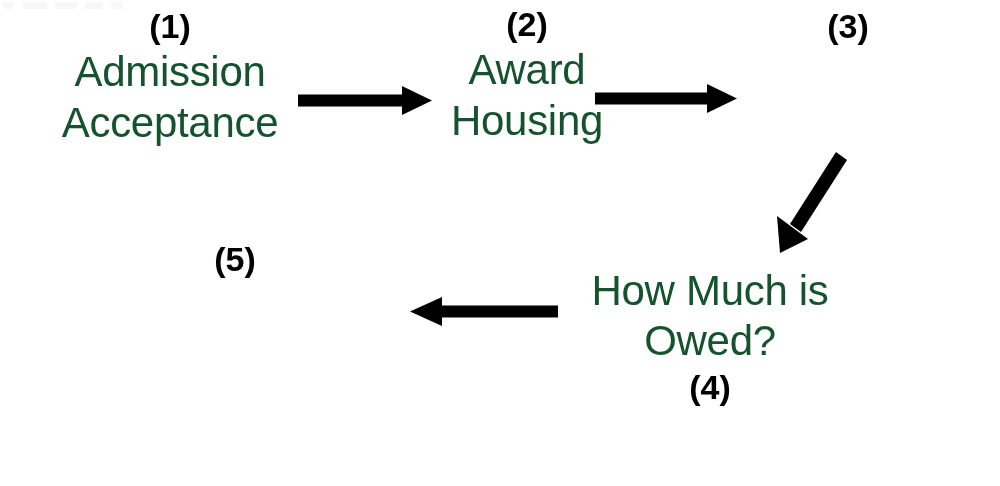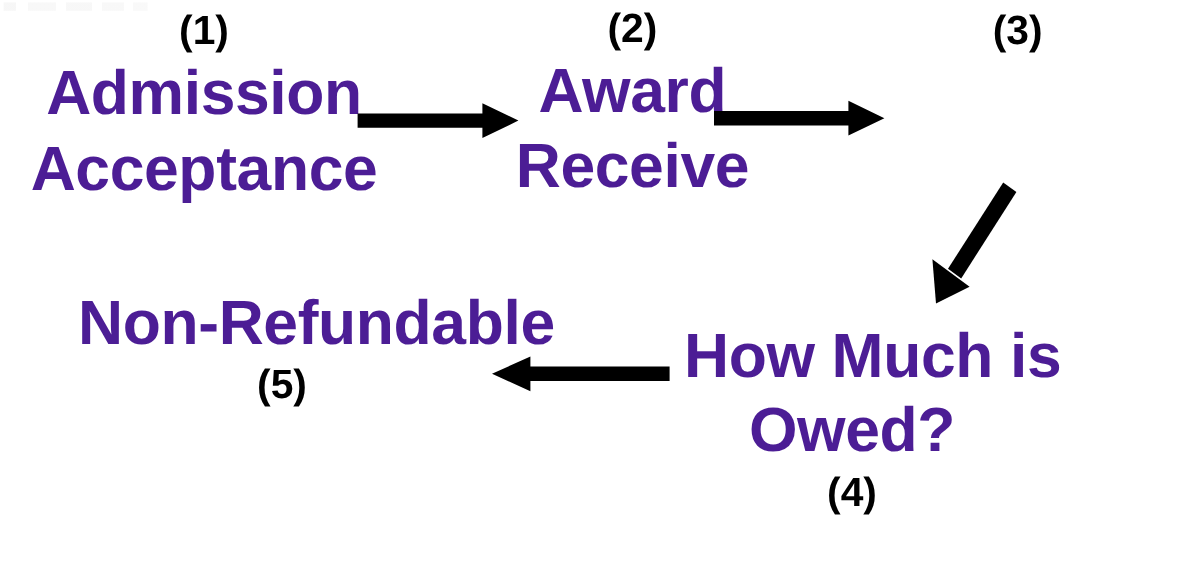--- a/index.html
+++ b/index.html
@@ -21,24 +21,24 @@
   .node {
     position: absolute;
     text-align: center;
     color: #000000;
     font-weight: bold;
     line-height: 1.0;
     white-space: nowrap;
     user-select: none;
   }
   .node-text {
-    font-size: 52px;
-    font-weight: bold;
+    font-size: 42px;
+    font-weight: normal;
     letter-spacing: -0.3px;
-    color: #4c1d95;
+    color: #14532d;
   }
   .node-text .tline {
     display: block;
     line-height: 1.20;
   }
   .node-num {
     display: block;
     font-size: 34px;
     font-weight: bold;
     color: #000000;
@@ -90,21 +90,21 @@
   <div class="arrow" style="left:298px; top:86px; width:136px; height:30px;">
     <svg width="136" height="30" viewBox="0 0 136 30" aria-hidden="true">
       <polygon points="0,8.5 104,8.5 104,0 134,14.5 104,29 104,20.5 0,20.5" fill="#000000"></polygon>
     </svg>
   </div>
 
   <div class="node" id="node-2" style="left:397px; top:4px; width:260px;">
     <span class="node-num">(2)</span>
     <span class="node-text">
       <span class="tline">Award</span>
-      <span class="tline">Receive</span>
+      <span class="tline">Housing</span>
     </span>
   </div>
 
   <div class="arrow" style="left:595px; top:84px; width:146px; height:30px;">
     <svg width="146" height="30" viewBox="0 0 146 30" aria-hidden="true">
       <polygon points="0,8.5 112,8.5 112,0 142,14.5 112,29 112,20.5 0,20.5" fill="#000000"></polygon>
     </svg>
   </div>
 
   <div class="node" id="node-3" style="left:718px; top:6px; width:260px;">
@@ -129,18 +129,17 @@
   </div>
 
   <div class="arrow" style="left:408px; top:297px; width:150px; height:30px;">
     <svg width="150" height="30" viewBox="0 0 150 30" aria-hidden="true">
       <polygon points="150,8.5 34,8.5 34,0 2,14.5 34,29 34,20.5 150,20.5" fill="#000000"></polygon>
     </svg>
   </div>
 
   <div class="node" id="node-5" style="left:65px; top:239px; width:340px;">
     <span class="node-text">
-      <span class="tline">Non-Refundable</span>
     </span>
     <span class="node-num">(5)</span>
   </div>
 
 </div>
 
 </body></html>

